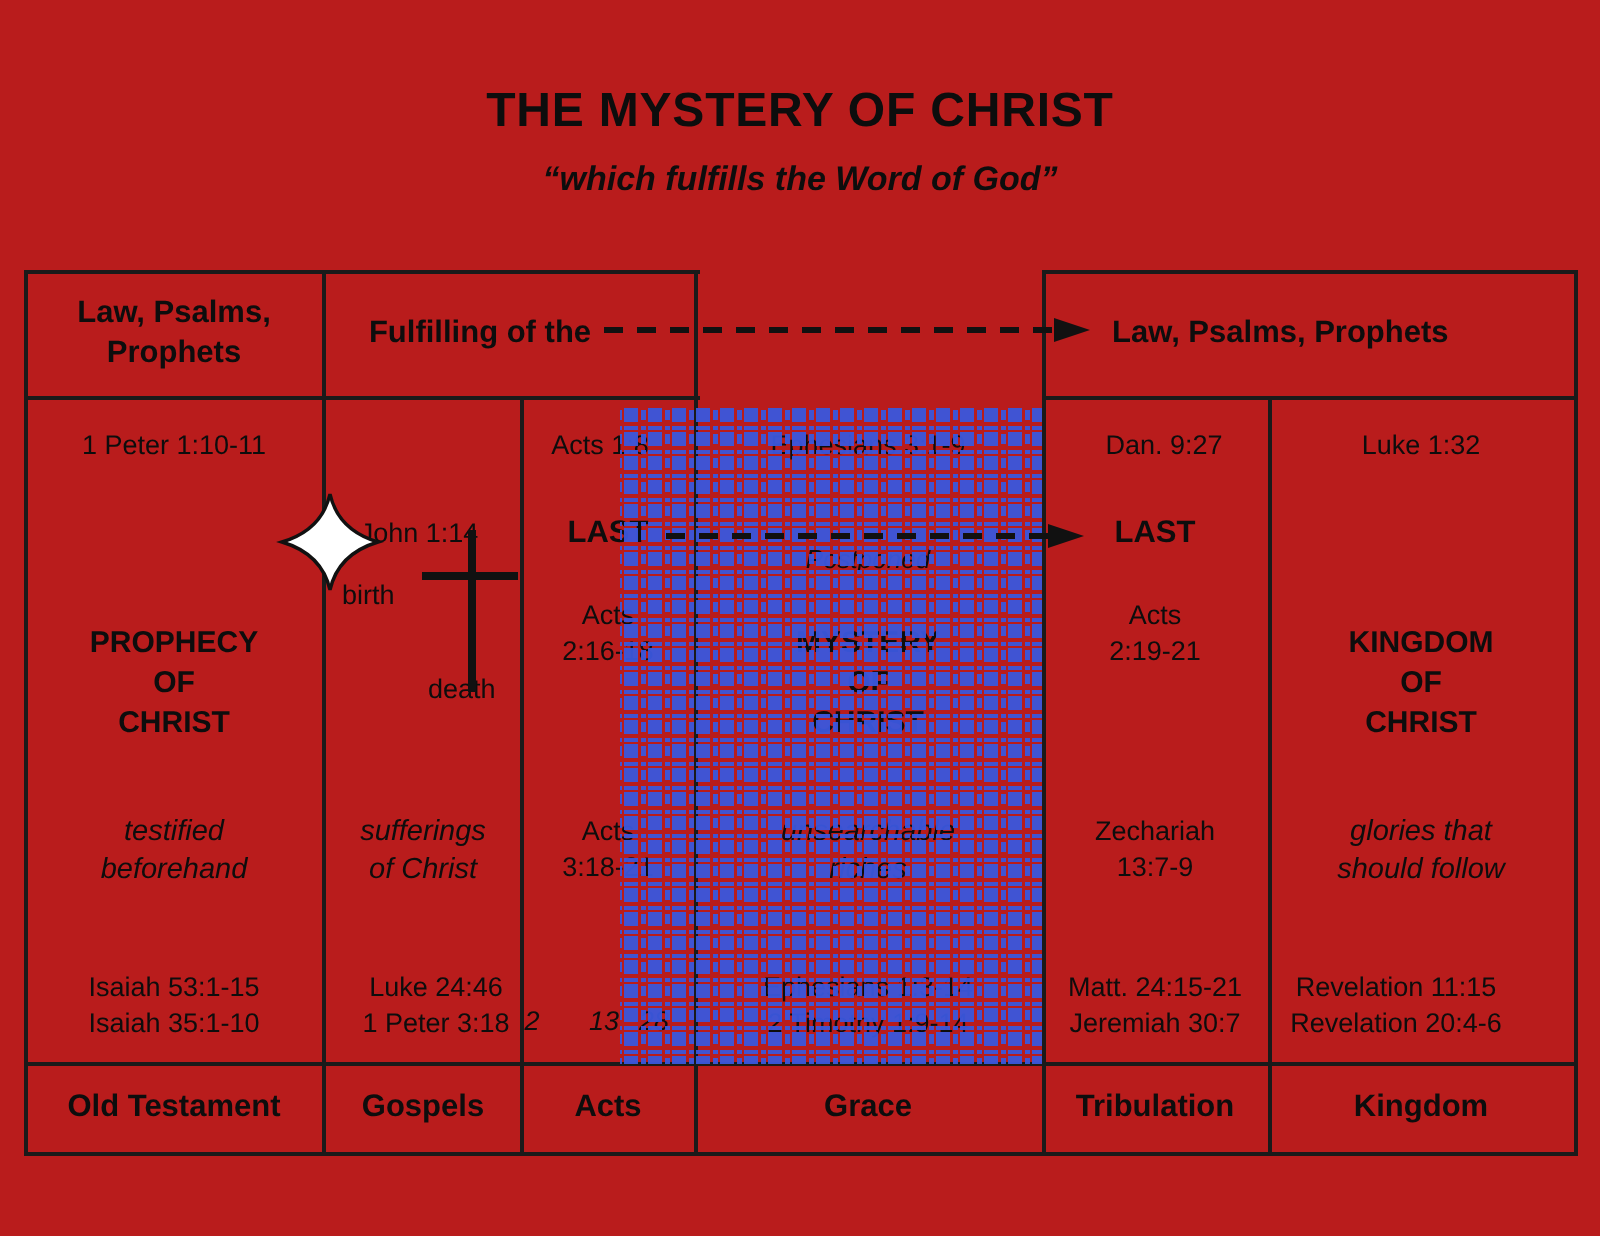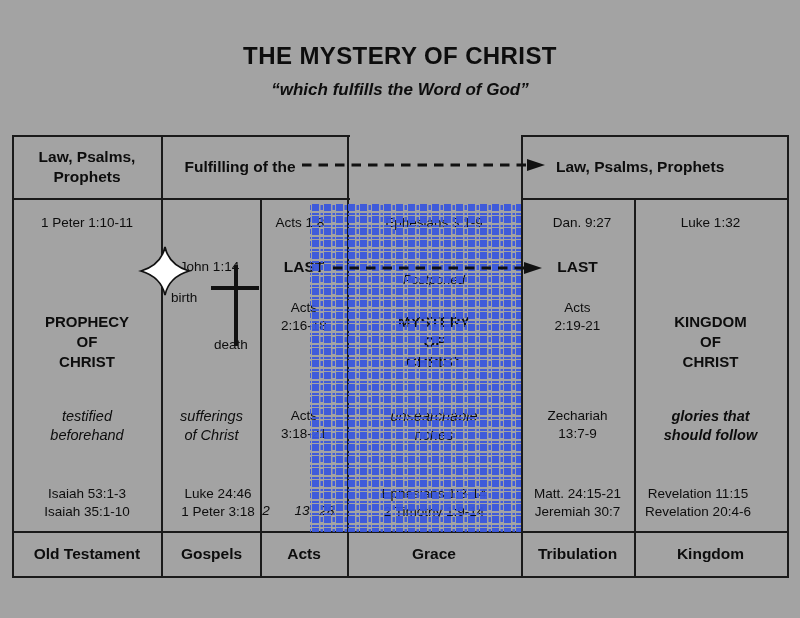--- a/index.html
+++ b/index.html
@@ -1,16 +1,16 @@
 <!DOCTYPE html>
 <html><head>
 <meta charset="utf-8">
 <style>
   html,body{margin:0;padding:0;background:#fff;}
-  .canvas{position:relative;width:800px;height:618px;background:#a3a3a3;overflow:hidden;
+  .canvas{position:relative;width:800px;height:618px;background:#b91c1c;overflow:hidden;
           font-family:"Liberation Sans",sans-serif;color:#0d0d0d;}
   .abs{position:absolute;}
   .hline,.vline{position:absolute;background:#1a1a1a;}
   .ctr{text-align:center;}
   .flexc{display:flex;align-items:center;justify-content:center;}
   .title{font-size:24px;font-weight:bold;letter-spacing:.4px;}
   .subtitle{font-size:17px;font-weight:bold;font-style:italic;}
   .hdr{font-size:15.5px;font-weight:bold;line-height:20px;}
   .ref{font-size:13.5px;line-height:17.5px;}
   .caps{font-size:15px;font-weight:bold;line-height:20px;}
@@ -102,27 +102,27 @@
     <div>3:18-21</div>
   </div>
   <div class="abs ctr note txt" style="left:347px;top:407px;width:174px;">
     <div>unsearchable</div>
     <div>riches</div>
   </div>
   <div class="abs ctr mid txt" style="left:521px;top:407px;width:113px;">
     <div>Zechariah</div>
     <div>13:7-9</div>
   </div>
-  <div class="abs ctr note txt" style="left:634px;top:407px;width:153px;font-weight:bold;">
+  <div class="abs ctr note txt" style="left:634px;top:407px;width:153px;">
     <div>glories that</div>
     <div>should follow</div>
   </div>
 
   <div class="abs ctr ref txt" style="left:12px;top:485px;width:150px;">
-    <div>Isaiah 53:1-3</div>
+    <div>Isaiah 53:1-15</div>
     <div>Isaiah 35:1-10</div>
   </div>
   <div class="abs ctr ref txt" style="left:164px;top:485px;width:108px;">
     <div>Luke 24:46</div>
     <div>1 Peter 3:18</div>
   </div>
   <div class="abs ctr ref txt" style="left:347px;top:485px;width:174px;">
     <div>Ephesians 1:3-14</div>
     <div>2 Timothy 1:9-14</div>
   </div>

